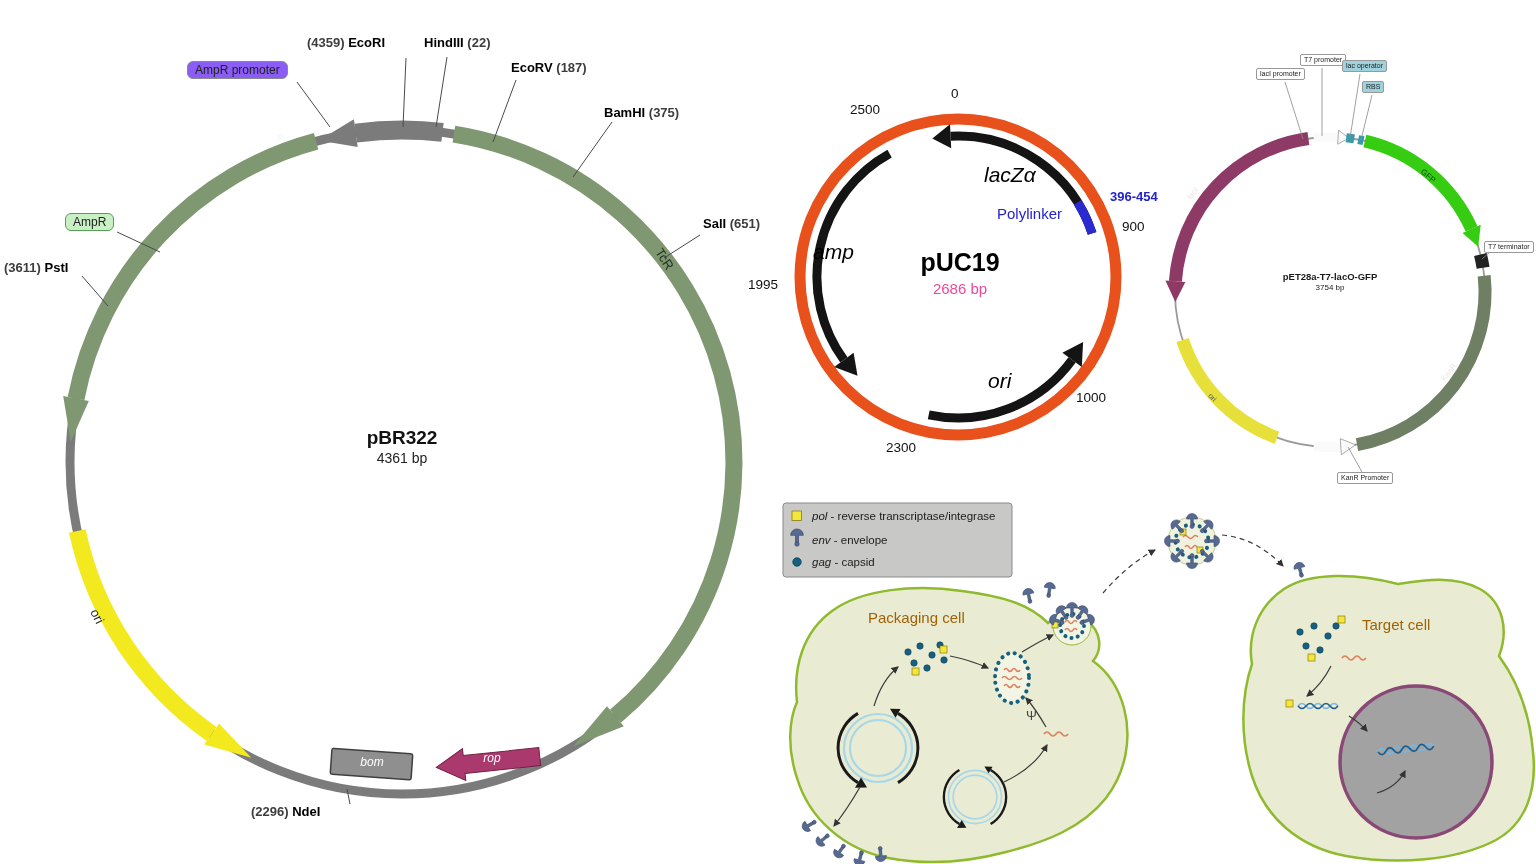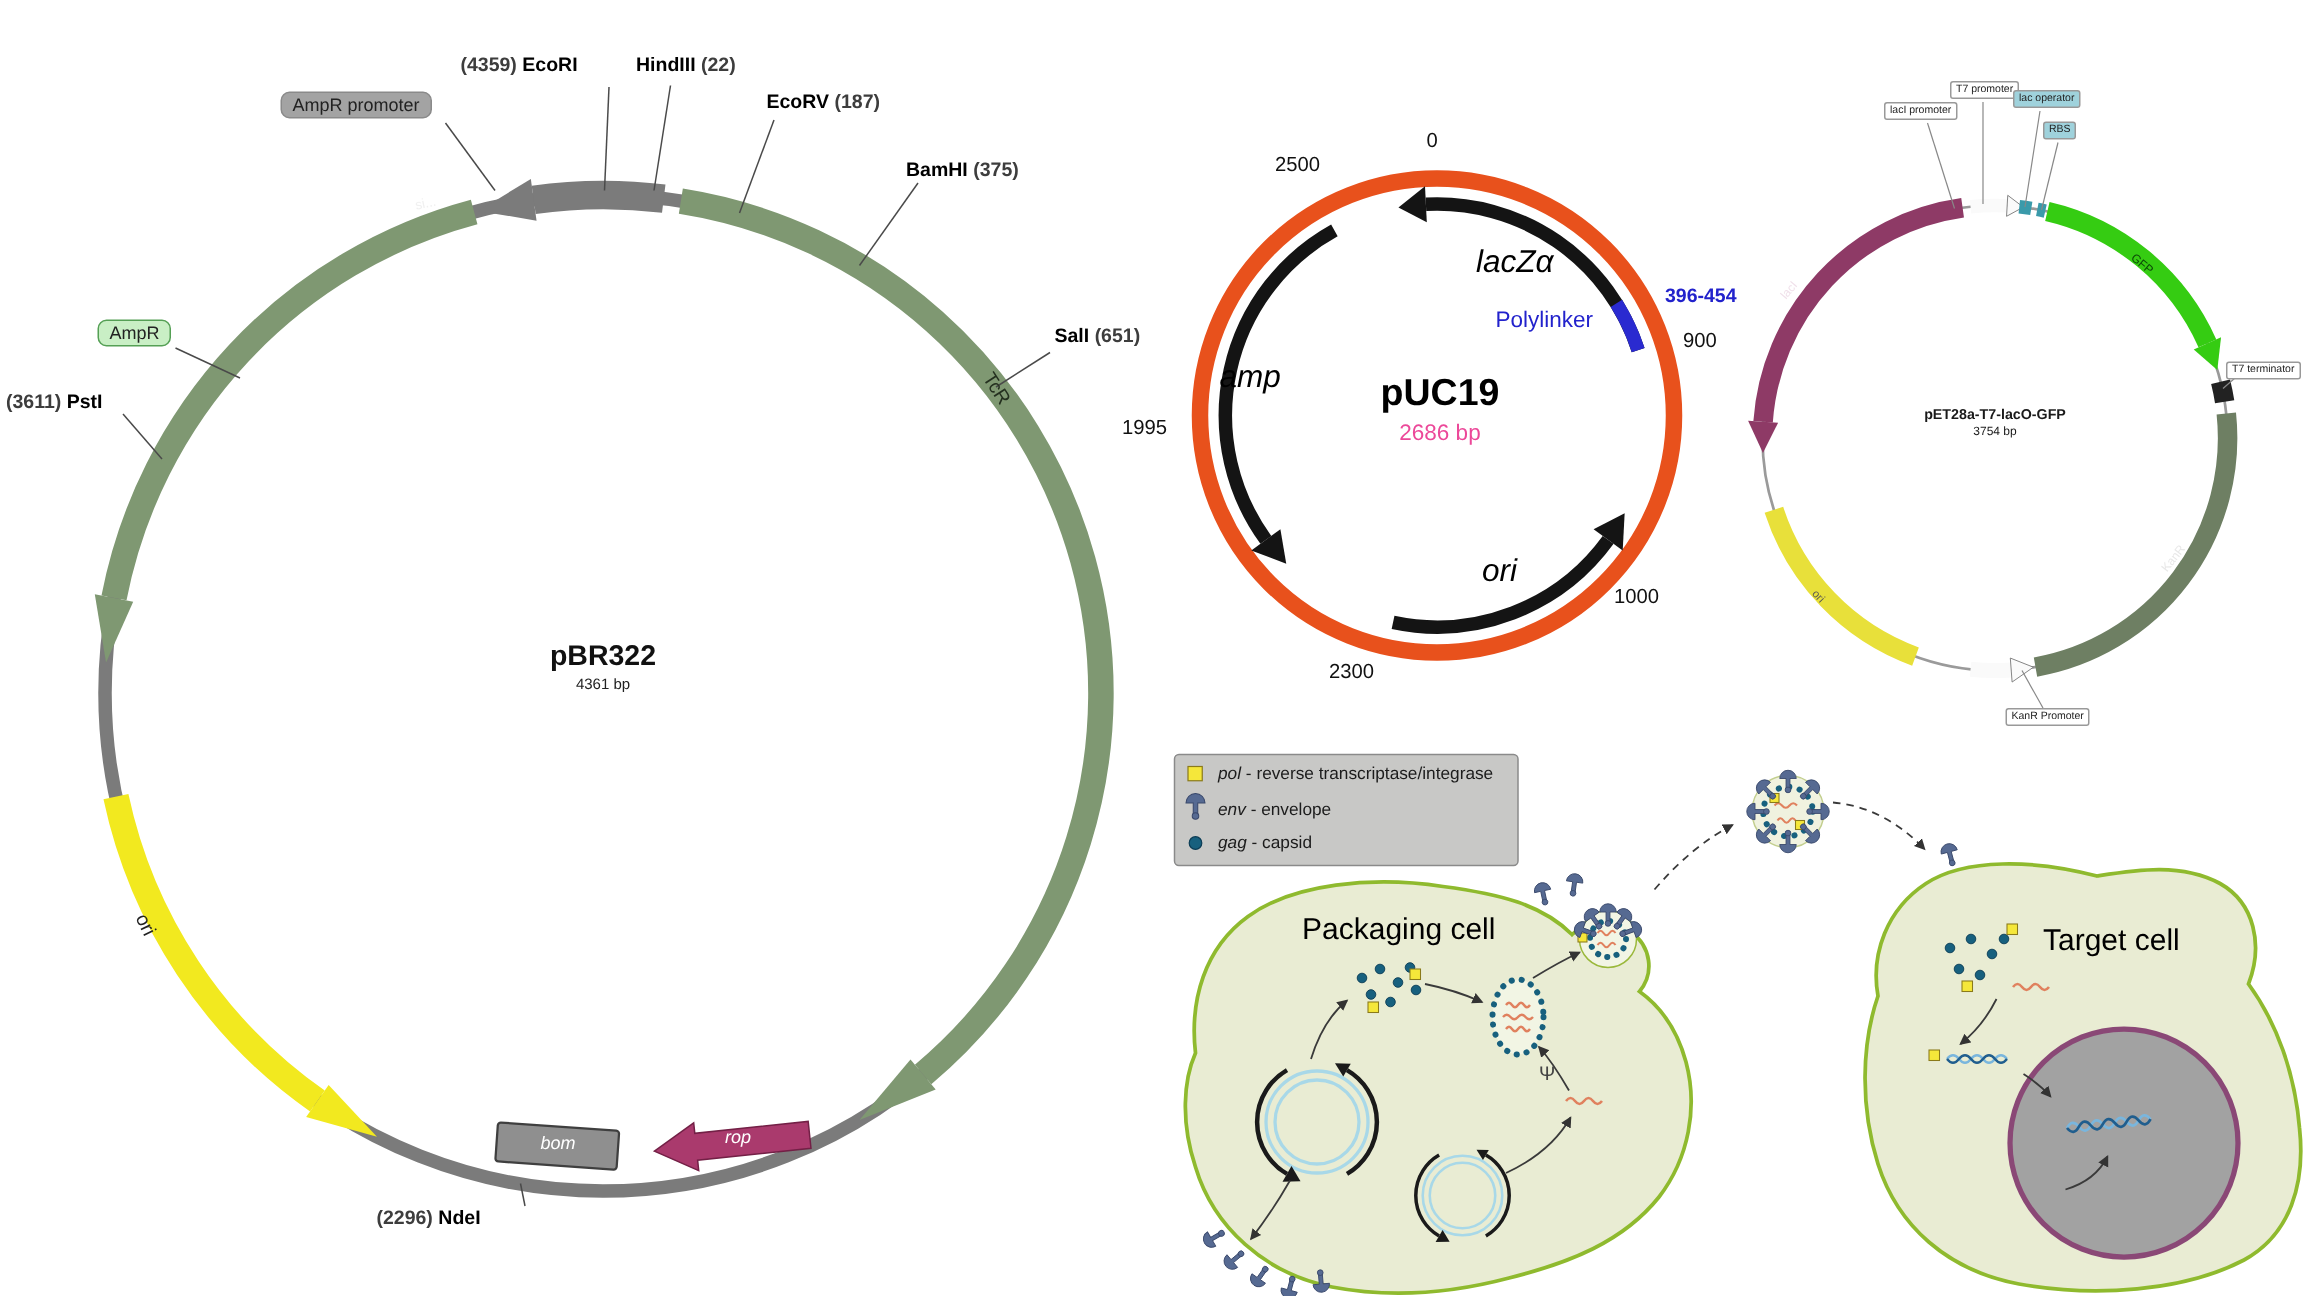--- a/index.html
+++ b/index.html
@@ -3,38 +3,38 @@
 <meta charset="utf-8">
 <style>
   html,body{margin:0;padding:0;background:#fff}
   .canvas{position:relative;width:1536px;height:864px;background:#ffffff;overflow:hidden;
           font-family:"Liberation Sans",sans-serif;color:#1a1a1a}
   svg.gfx{position:absolute;left:0;top:0}
   .lbl{position:absolute;white-space:nowrap;line-height:1.1}
   .site{font-size:13px}
   .site .nm{font-weight:bold;color:#000000}
   .site .pos{color:#3d3d3d;font-weight:bold}
-  .callout{position:absolute;border:1px solid #8a8a8a;background:#a3a3a3;border-radius:6px;
+  .callout{position:absolute;border:1px solid #8a8a8a;background:#8b5cf6;border-radius:6px;
            padding:1px 7px;font-size:12px;color:#222}
   .callout.green{background:#c9efc5;border-color:#55a055}
   .petbox{position:absolute;border:1px solid #999;background:#fff;border-radius:2px;
           padding:0 3px;font-size:7px;line-height:10px;color:#222}
   .petbox.teal{background:#9fd2dc}
   .ctr{text-align:center}
   .rot{transform-origin:left top}
   .ital{font-style:italic}
   .big-title{font-weight:bold;font-size:19px;color:#111}
-  .sub{font-size:10px;color:#222}
+  .sub{font-size:14px;color:#222}
   .puc-title{font-weight:bold;font-size:25px;color:#000}
   .puc-sub{font-size:15px;color:#ec4899}
   .gene-it{font-style:italic;font-size:21px;color:#000}
   .ticknum{font-size:13.5px;color:#111}
   .blue{color:#2222cc}
   .legend-row{position:absolute;font-size:11.5px;color:#1c1c1c}
-  .cell-label{position:absolute;font-size:20px;color:#000000}
+  .cell-label{position:absolute;font-size:15px;color:#a16207}
 </style>
 </head>
 <body>
 
 <div class="canvas">
 
 <svg class="gfx" width="1536" height="864" viewBox="0 0 1536 864">
   <defs>
     <marker id="arr" viewBox="0 0 8 8" refX="6" refY="4" markerWidth="7" markerHeight="7" orient="auto">
       <path d="M0,0.5 L7,4 L0,7.5 Z" fill="#333"></path>

